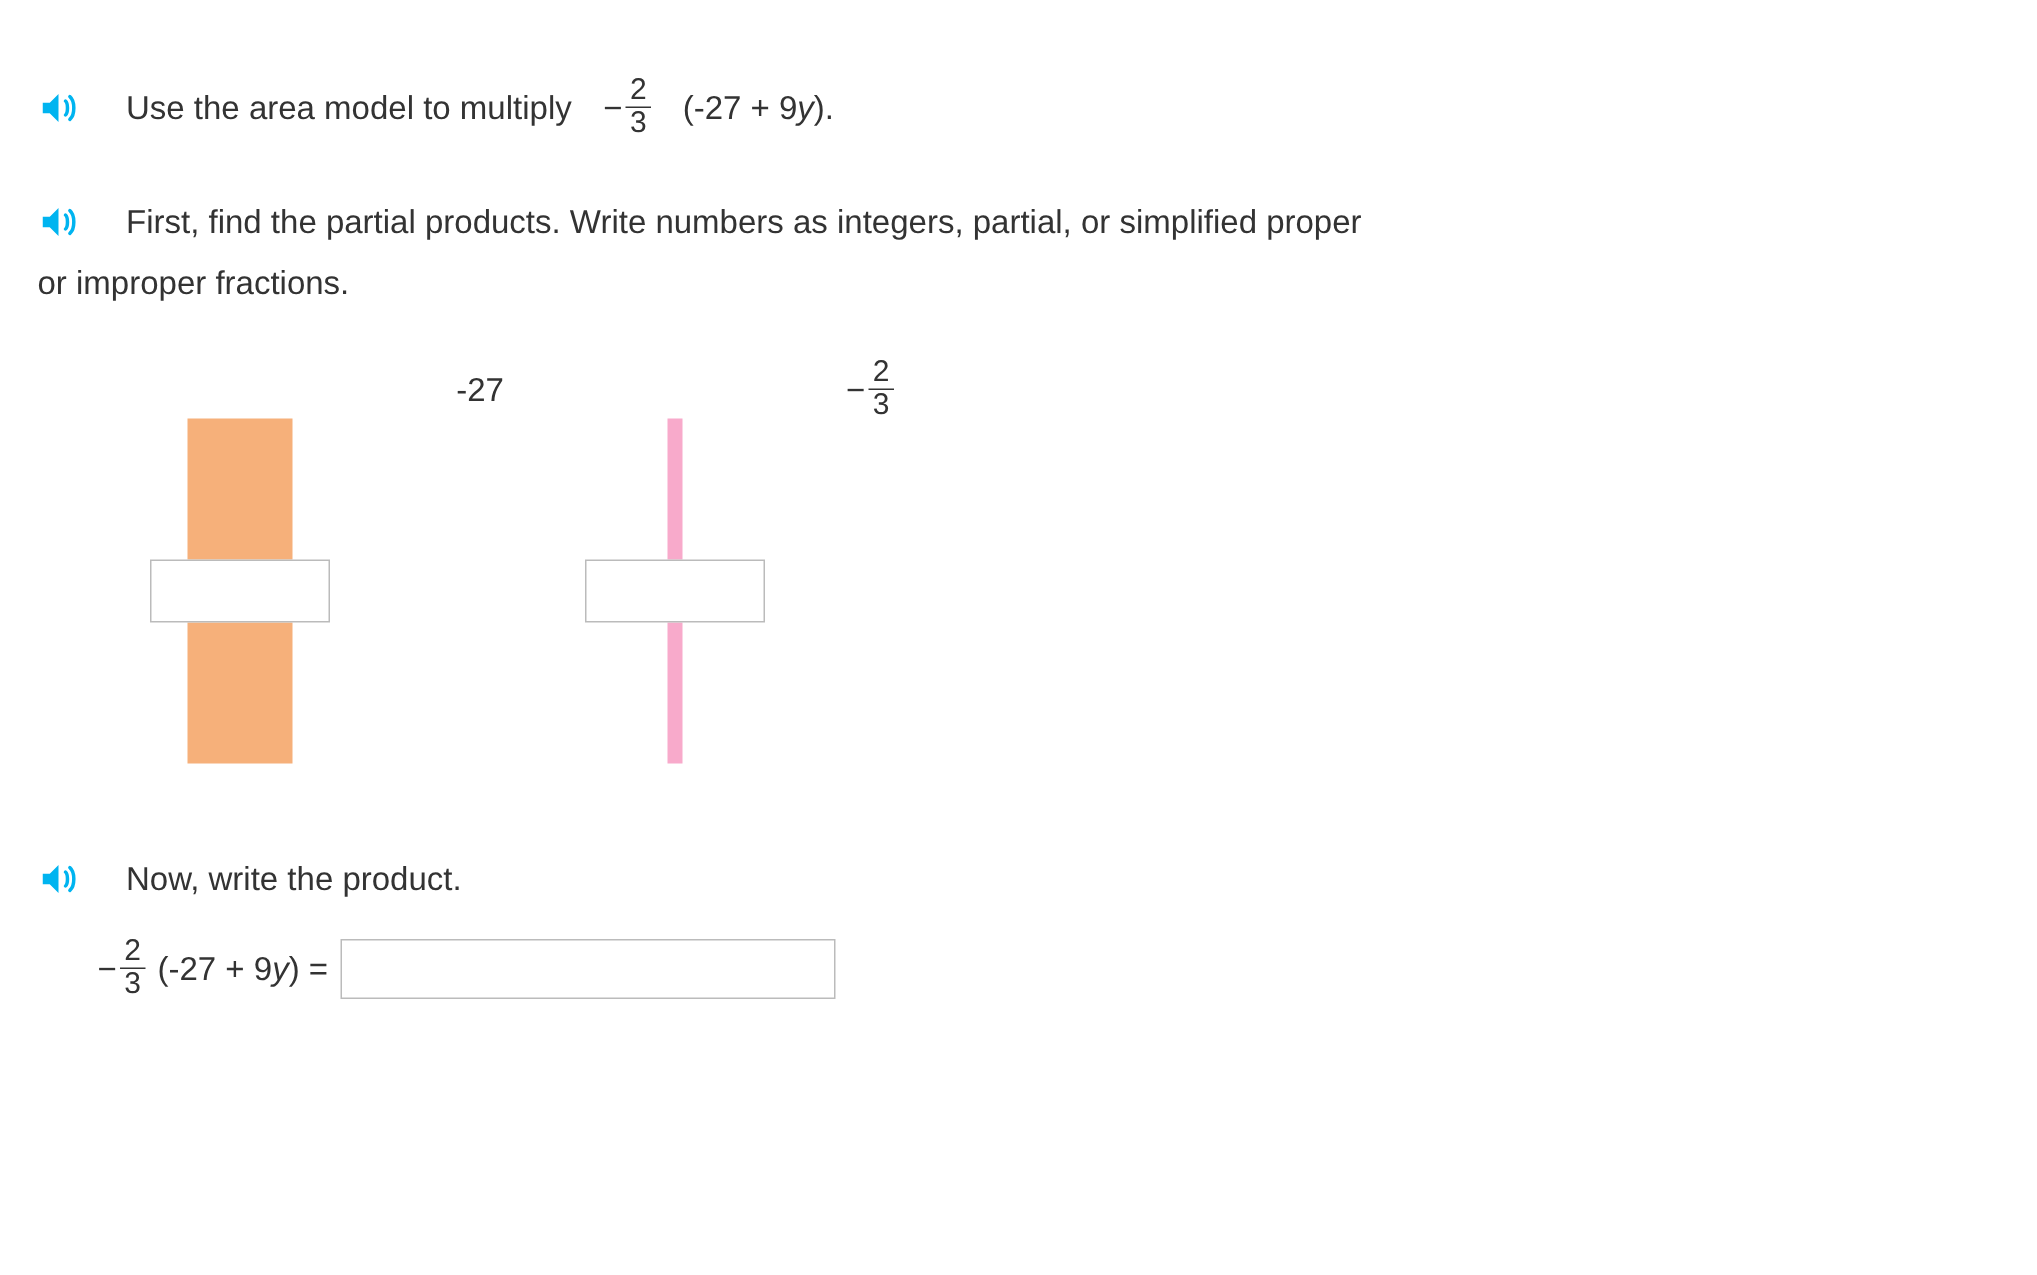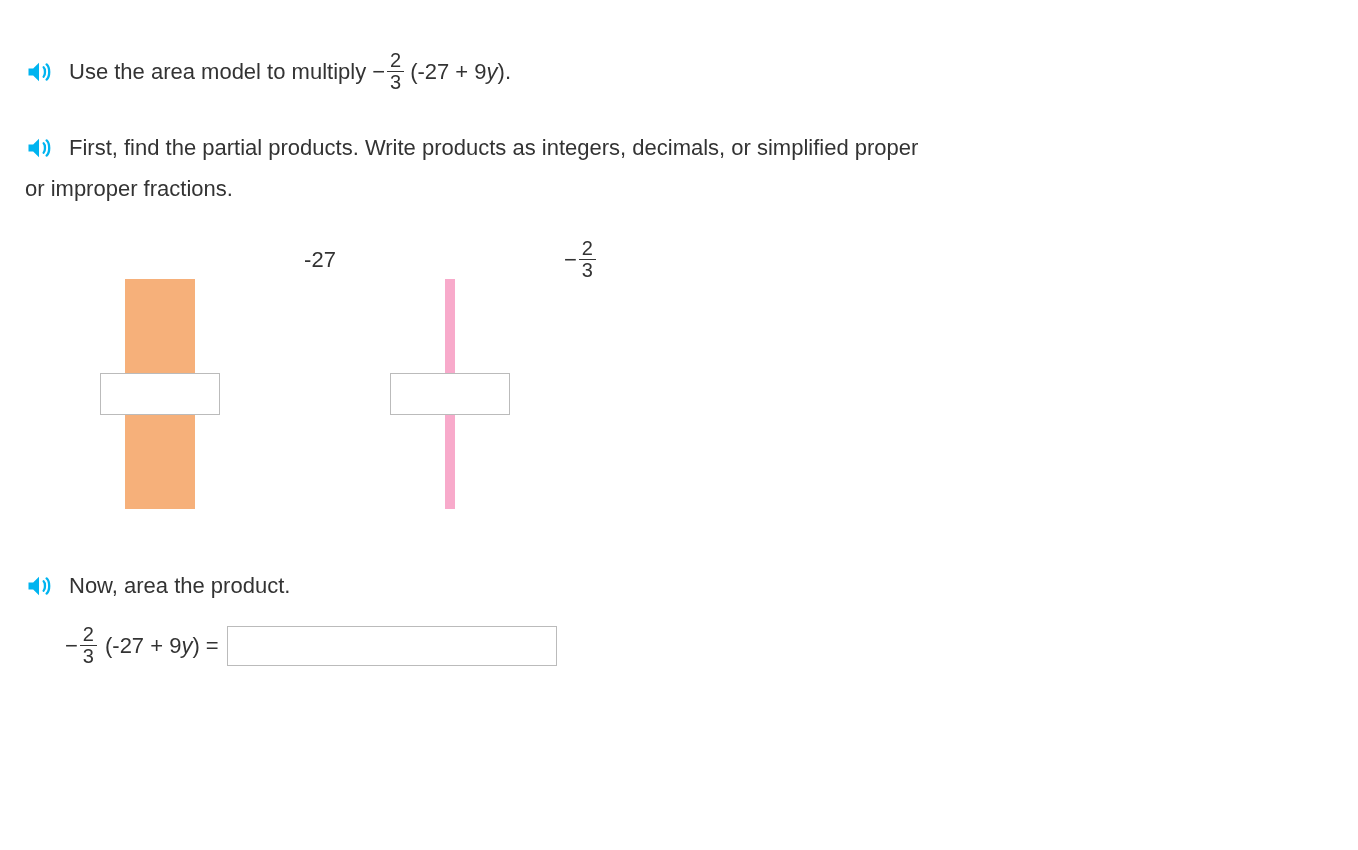--- a/index.html
+++ b/index.html
@@ -8,21 +8,21 @@
     font-size: 22px;
     color: #333;
     background: #fff;
     padding: 50px 25px;
     line-height: 1.5;
   }
   .line {
     display: flex;
     align-items: center;
     flex-wrap: wrap;
-    gap: 6px;
+    gap: 21px;
     margin-bottom: 8px;
   }
   .continuation {
     margin-bottom: 34px;
   }
   .audio-icon {
     display: inline-flex;
     align-items: center;
     margin-right: 10px;
     flex-shrink: 0;
@@ -123,21 +123,21 @@
 <div style="height:30px"></div>
 
 <div class="line">
   <span class="audio-icon">
     <svg viewBox="0 0 24 24">
       <path fill="#00b4f0" d="M3 9v6h4l5 5V4L7 9H3z"></path>
       <path fill="none" stroke="#00b4f0" stroke-width="2" stroke-linecap="round" d="M16 8c1.5 1.2 1.5 6.8 0 8"></path>
       <path fill="none" stroke="#00b4f0" stroke-width="2" stroke-linecap="round" d="M18.5 5.5c3 2.5 3 10.5 0 13"></path>
     </svg>
   </span>
-  <span>First, find the partial products. Write products as integers, decimals, or simplified proper</span>
+  <span>First, find the partial products. Write numbers as integers, partial, or simplified proper</span>
 </div>
 <div class="continuation">
   <span>or improper fractions.</span>
 </div>
 
 <div class="model-wrap">
   <div class="model">
     <div></div>
     <div class="col-header">-27</div>
     <div></div>
@@ -162,21 +162,21 @@
 </div>
 
 <div class="line">
   <span class="audio-icon">
     <svg viewBox="0 0 24 24">
       <path fill="#00b4f0" d="M3 9v6h4l5 5V4L7 9H3z"></path>
       <path fill="none" stroke="#00b4f0" stroke-width="2" stroke-linecap="round" d="M16 8c1.5 1.2 1.5 6.8 0 8"></path>
       <path fill="none" stroke="#00b4f0" stroke-width="2" stroke-linecap="round" d="M18.5 5.5c3 2.5 3 10.5 0 13"></path>
     </svg>
   </span>
-  <span>Now, area the product.</span>
+  <span>Now, write the product.</span>
 </div>
 
 <div class="eq-line">
   <span class="neg-frac">
     <span class="minus">−</span>
     <span class="frac">
       <span class="num">2</span>
       <span class="den">3</span>
     </span>
   </span>

